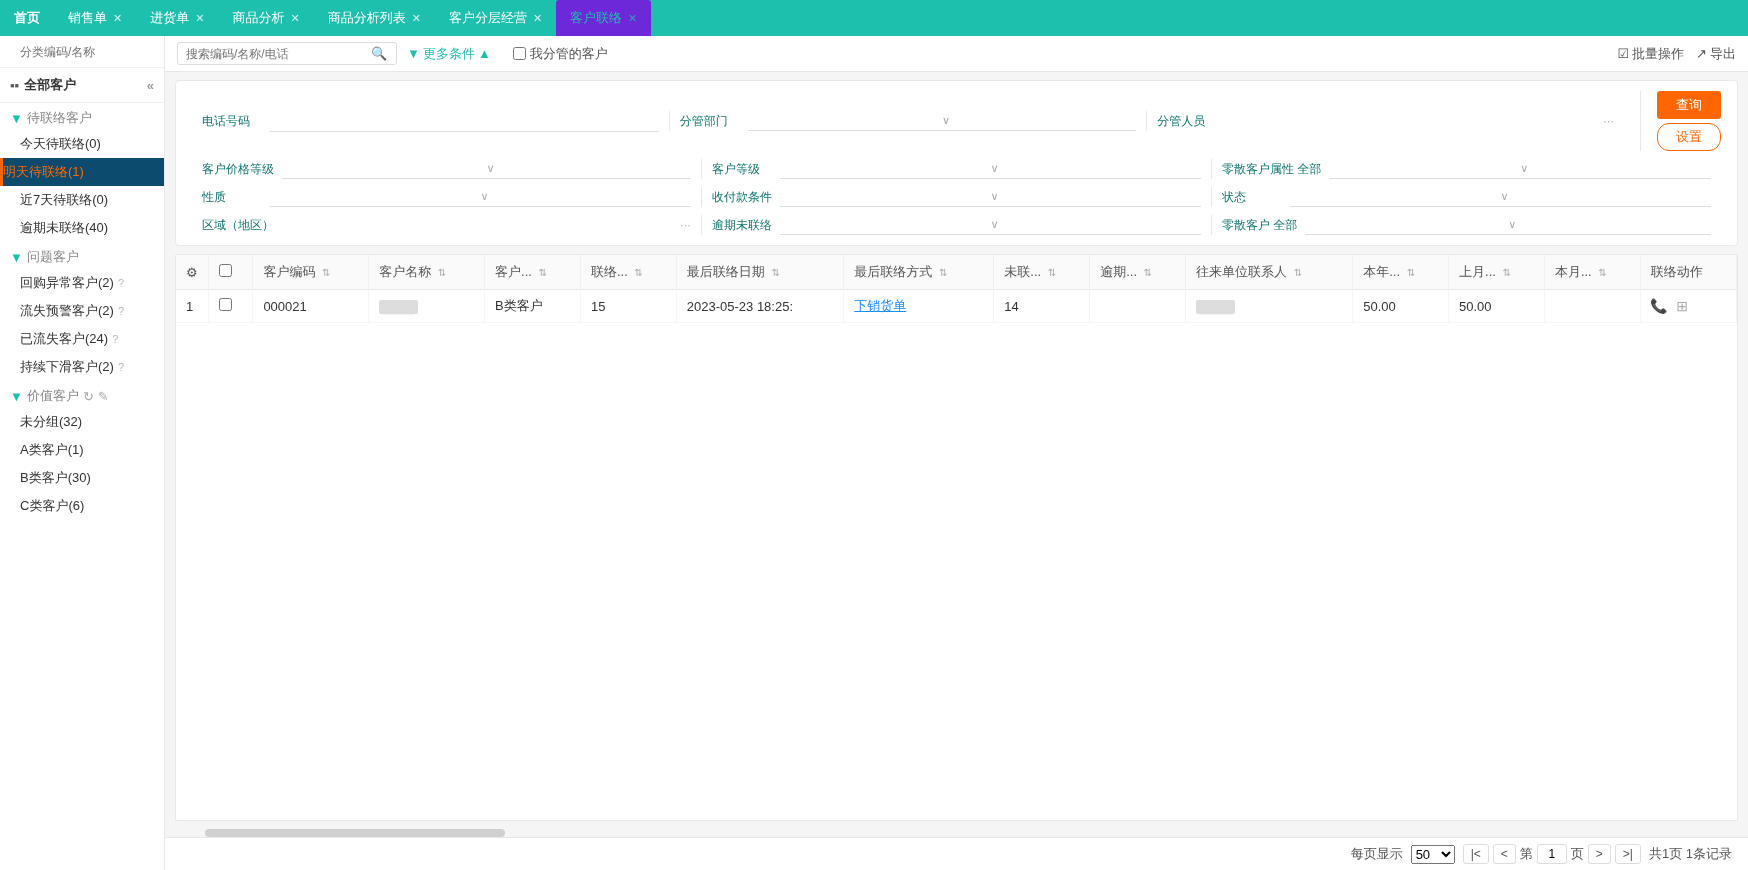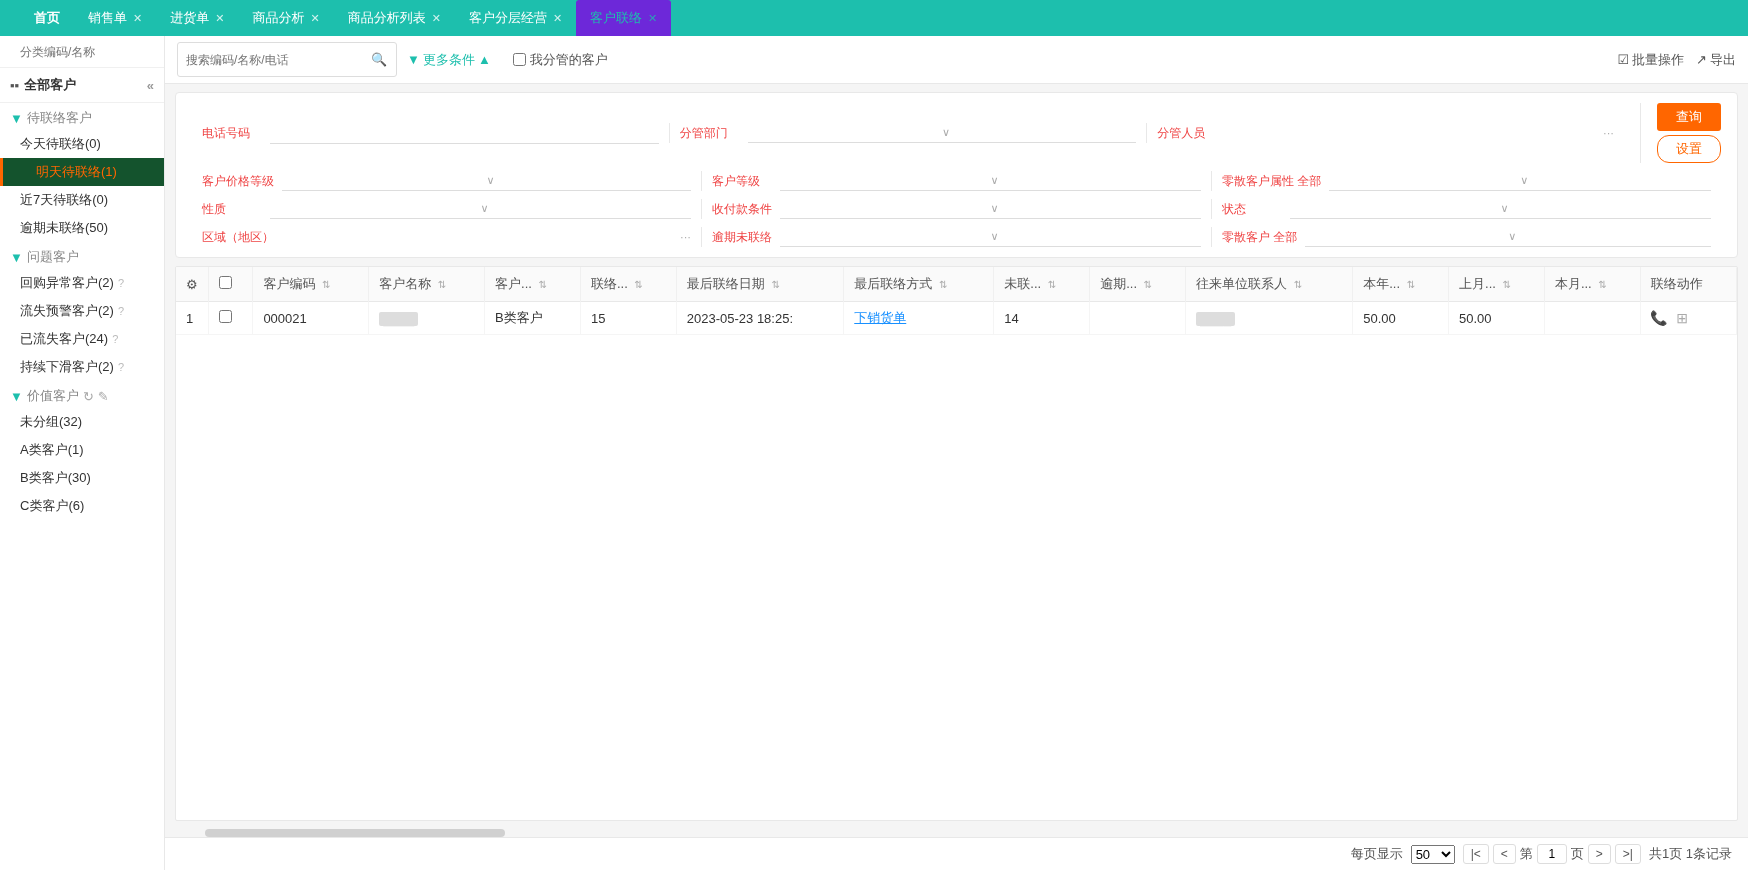--- a/index.html
+++ b/index.html
@@ -4,21 +4,21 @@
   <style>
     * { box-sizing: border-box; margin: 0; padding: 0; font-family: "Microsoft YaHei", Arial, sans-serif; font-size: 13px; }
     body { background: #f5f5f5; min-width: 1748px; }
 
     
     .top-nav {
       background: #1dbfad;
       height: 36px;
       display: flex;
       align-items: center;
-      padding: 0 20px;
+      padding: 0 0;
     }
     .top-nav .nav-item {
       color: #fff;
       padding: 0 14px;
       height: 36px;
       display: flex;
       align-items: center;
       cursor: pointer;
       white-space: nowrap;
       font-size: 13px;
@@ -99,24 +99,24 @@
     .sidebar-item {
       padding: 5px 10px 5px 20px;
       color: #333;
       cursor: pointer;
       font-size: 12px;
       white-space: nowrap;
       display: flex;
       align-items: center;
     }
     .sidebar-item.active {
-      background: #14532d;
+      background: #0c4a6e;
       color: #ff6600;
       border-left: 3px solid #ff6600;
-      padding-left: 33px;
+      padding-left: 0;
     }
     .sidebar-item .help-icon {
       margin-left: 4px;
       color: #bbb;
       font-size: 11px;
     }
 
     
     .content-area {
       flex: 1;
@@ -132,21 +132,21 @@
       display: flex;
       align-items: center;
       gap: 10px;
       border-bottom: 1px solid #e8e8e8;
     }
     .toolbar-search {
       display: flex;
       align-items: center;
       border: 1px solid #ddd;
       border-radius: 3px;
-      padding: 9px 8px;
+      padding: 3px 8px;
       width: 220px;
     }
     .toolbar-search input {
       border: none;
       outline: none;
       font-size: 12px;
       flex: 1;
       color: #999;
     }
     .toolbar-search .search-btn {
@@ -201,21 +201,21 @@
     }
     .filter-row:last-child { margin-bottom: 0; }
     .filter-cell {
       display: flex;
       align-items: center;
       flex: 1;
       min-width: 0;
       padding: 0 10px;
     }
     .filter-label {
-      color: #ef4444;
+      color: #0f766e;
       font-size: 12px;
       white-space: nowrap;
       margin-right: 8px;
       min-width: 60px;
     }
     .filter-input {
       flex: 1;
       border: none;
       border-bottom: 1px solid #ddd;
       outline: none;
@@ -407,21 +407,21 @@
     <div class="sidebar-item">
       <span>今天待联络(0)</span>
     </div>
     <div class="sidebar-item active">
       <span>明天待联络(1)</span>
     </div>
     <div class="sidebar-item">
       <span>近7天待联络(0)</span>
     </div>
     <div class="sidebar-item">
-      <span>逾期未联络(50)</span>
+      <span>逾期未联络(40)</span>
     </div>
 
     <div class="sidebar-section-title">
       <span class="triangle">▼</span>
       <span>问题客户</span>
     </div>
     <div class="sidebar-item">
       <span>回购异常客户(2)</span>
       <span class="help-icon">?</span>
     </div>

